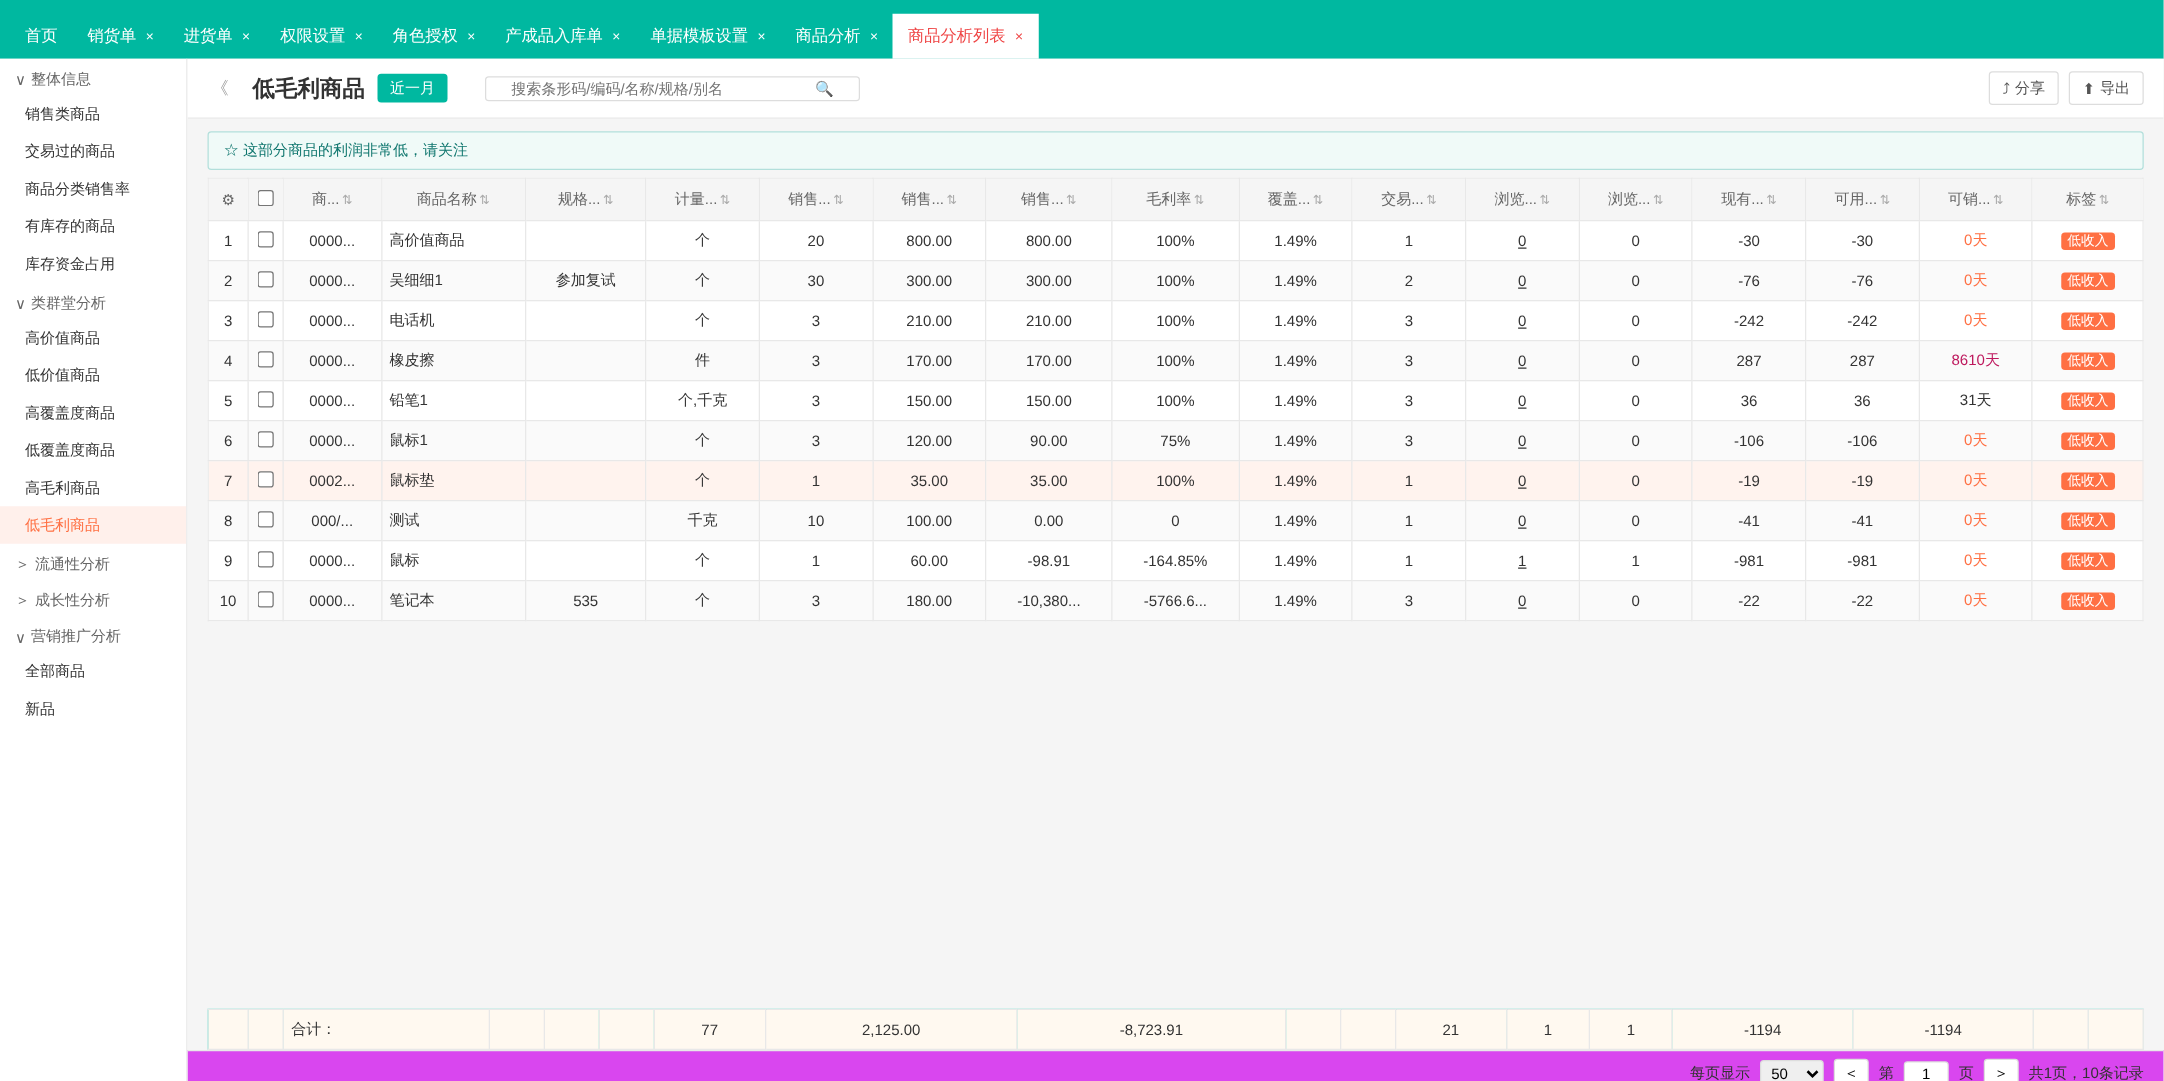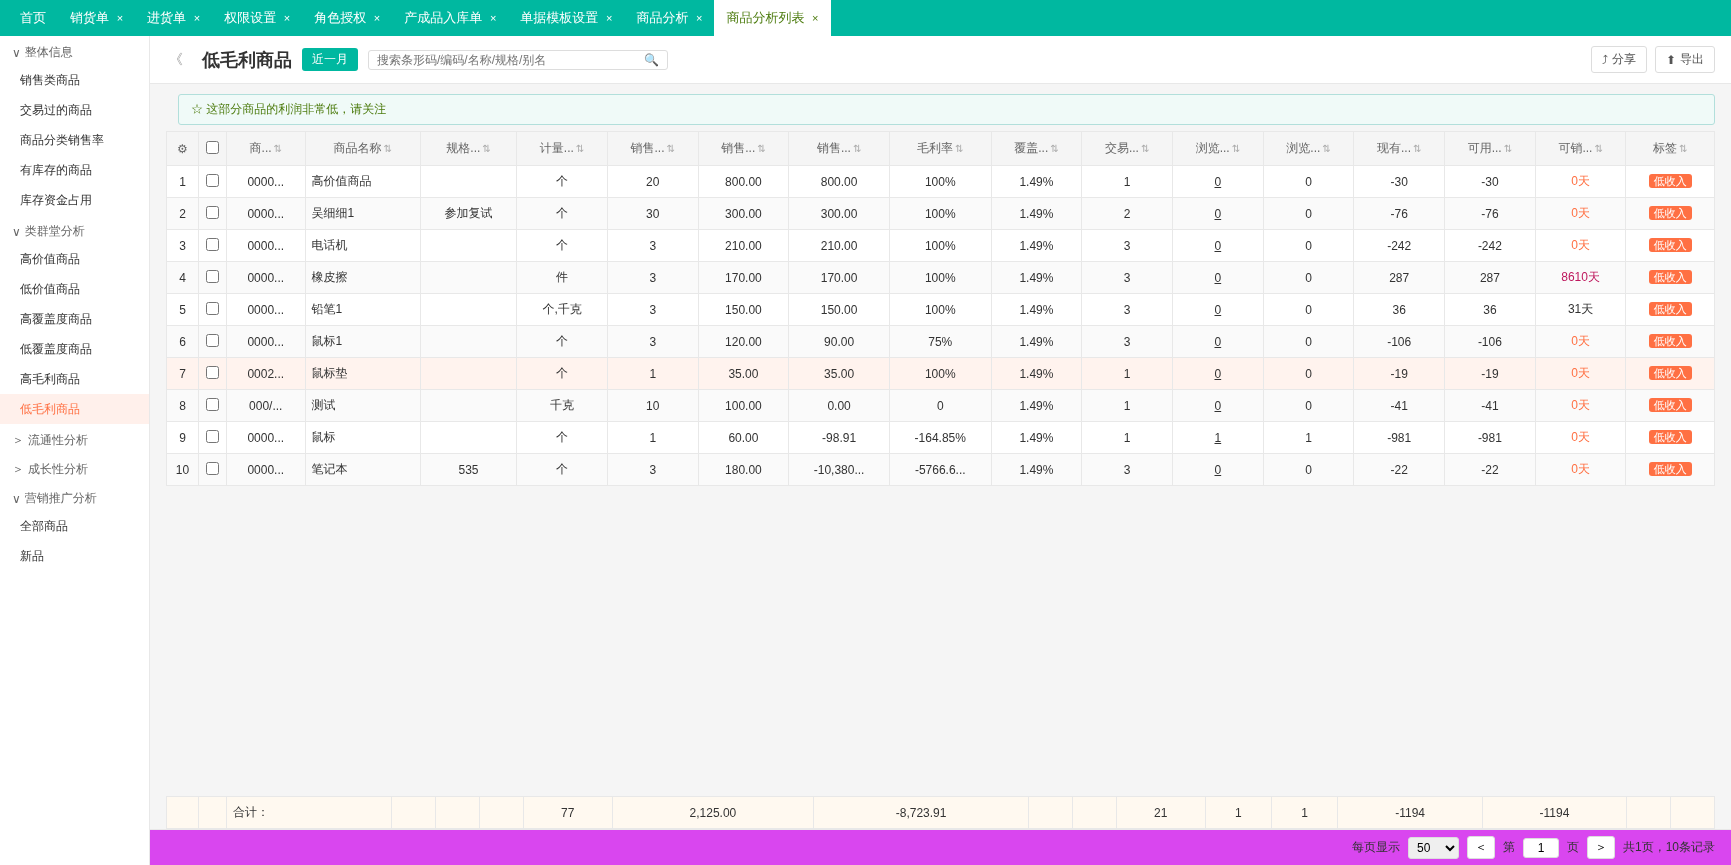--- a/index.html
+++ b/index.html
@@ -3,33 +3,33 @@
   <meta charset="utf-8">
   <style>
     * { box-sizing: border-box; margin: 0; padding: 0; }
     body { font-family: "Microsoft YaHei", SimHei, sans-serif; font-size: 12px; background: #f5f5f5; color: #333; }
 
     
     .top-nav {
       background: #00b8a0;
       display: flex;
       align-items: flex-end;
-      height: 36px;
+      height: 47px;
       padding: 0 8px;
     }
     .top-nav .nav-item {
       color: #fff;
       padding: 0 12px;
       height: 36px;
       line-height: 36px;
       cursor: pointer;
       font-size: 13px;
       white-space: nowrap;
     }
-    .top-nav .nav-item.active { background: #fff; color: #4d7c0f; }
+    .top-nav .nav-item.active { background: #fff; color: #ef4444; }
     .top-nav .nav-item .close-x { margin-left: 4px; font-size: 11px; }
 
     
     .main-layout {
       display: flex;
       height: calc(100vh - 36px);
     }
 
     
     .sidebar {
@@ -87,23 +87,24 @@
       border-radius: 3px;
       padding: 3px 10px;
       cursor: pointer;
       font-size: 12px;
     }
     .search-box {
       display: flex;
       align-items: center;
       border: 1px solid #ddd;
       border-radius: 3px;
-      padding: 2px 8px;
+      padding: 2px 20px;
       flex: 1;
       max-width: 300px;
+      margin-left: 20px;
     }
     .search-box input {
       border: none;
       outline: none;
       font-size: 12px;
       width: 100%;
       color: #999;
     }
     .header-actions {
       margin-left: auto;
@@ -120,25 +121,25 @@
       background: #fff;
       cursor: pointer;
       font-size: 12px;
       color: #555;
     }
 
     
     .alert-banner {
       background: #f0faf8;
       border: 1px solid #b2dfdb;
-      margin: 10px 16px 6px 28px;
+      margin: 10px 16px 6px 16px;
       padding: 6px 12px;
       border-radius: 3px;
       font-size: 12px;
-      color: #4d7c0f;
+      color: #0f766e;
       display: flex;
       align-items: flex-end;
       gap: 6px;
     }
 
     
     .table-wrapper {
       flex: 1;
       overflow: auto;
       margin: 0 16px;

